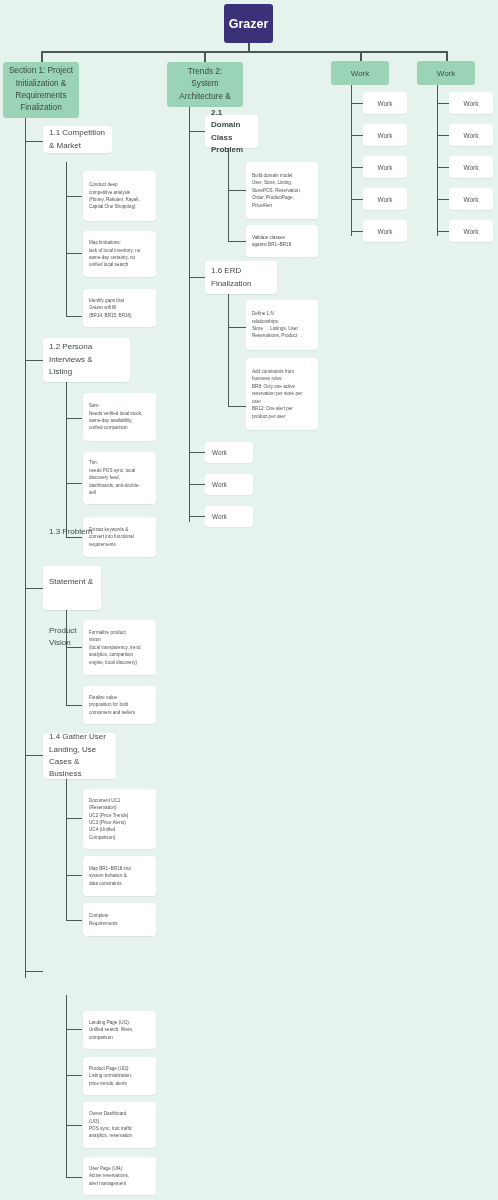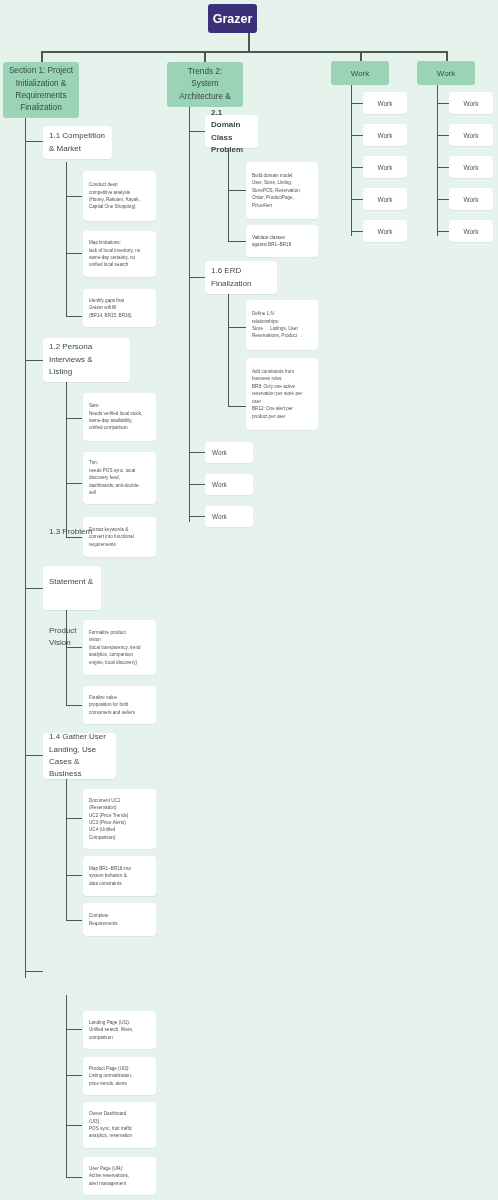--- a/index.html
+++ b/index.html
@@ -153,32 +153,32 @@
   <div class="edge" style="left:351px; top:199px; width:13px; height:1.4px;"></div>
   <div class="edge" style="left:351px; top:231px; width:13px; height:1.4px;"></div>
 
   <div class="edge" style="left:437px; top:85px; width:1.4px; height:151px;"></div>
   <div class="edge" style="left:437px; top:103px; width:13px; height:1.4px;"></div>
   <div class="edge" style="left:437px; top:135px; width:13px; height:1.4px;"></div>
   <div class="edge" style="left:437px; top:167px; width:13px; height:1.4px;"></div>
   <div class="edge" style="left:437px; top:199px; width:13px; height:1.4px;"></div>
   <div class="edge" style="left:437px; top:231px; width:13px; height:1.4px;"></div>
 
-  <div class="node root" style="left:208px; top:4px; width:49px; height:29px;text-align:right;">
+  <div class="node root" style="left:224px; top:4px; width:49px; height:39px;text-align:right;">
     <span class="ln">Grazer</span>
   </div>
 
   <div class="node section" style="left:3px; top:62px; width:76px; height:56px;">
     <span class="ln">Section 1: Project</span>
     <span class="ln">Initialization &amp;</span>
     <span class="ln">Requirements</span>
     <span class="ln">Finalization</span>
   </div>
 
-  <div class="node topic" style="left:43px; top:126px; width:69px; height:33px;">
+  <div class="node topic" style="left:43px; top:126px; width:69px; height:27px;">
     <span class="ln">1.1 Competition</span>
     <span class="ln">&amp; Market</span>
   </div>
   <div class="node leaf" style="left:83px; top:171px; width:73px; height:50px;">
     <span class="ln">Conduct deep</span>
     <span class="ln">competitive analysis</span>
     <span class="ln">(Honey, Rakuten, Kayak,</span>
     <span class="ln">Capital One Shopping)</span>
   </div>
   <div class="node leaf" style="left:83px; top:231px; width:73px; height:46px;">

